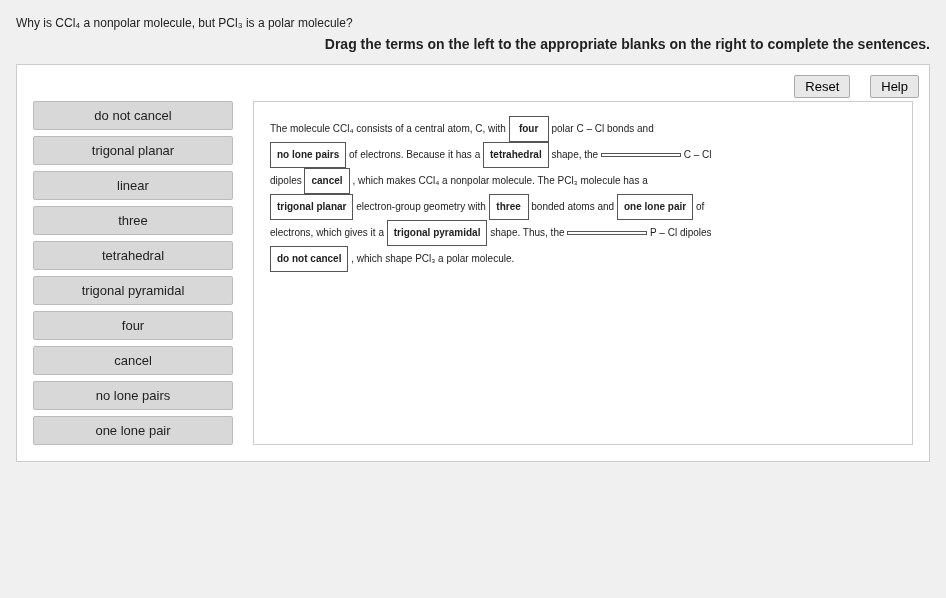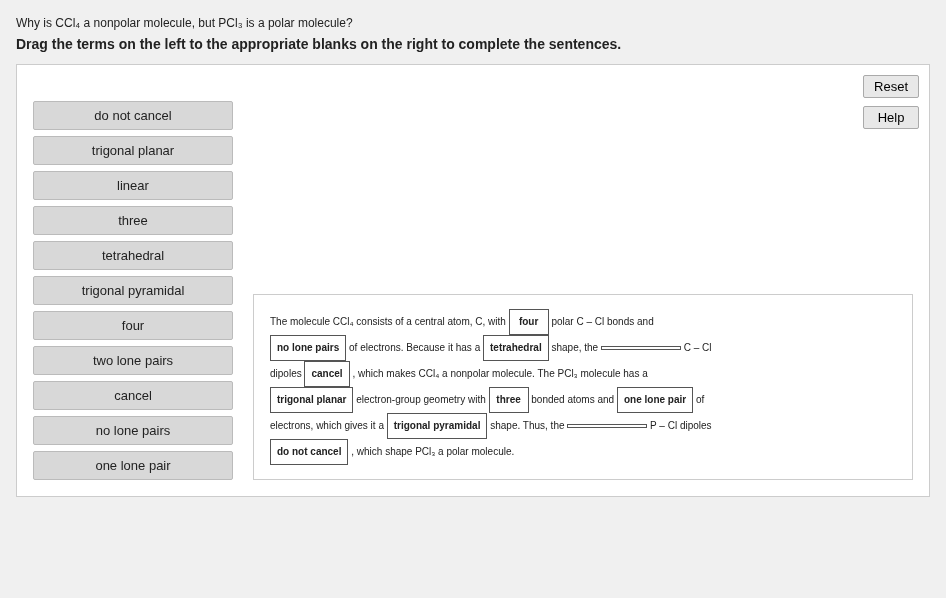--- a/index.html
+++ b/index.html
@@ -11,48 +11,47 @@
       color: #222;
     }
     .question-title {
       font-size: 12px;
       margin-bottom: 6px;
     }
     .instruction {
       font-size: 14px;
       font-weight: bold;
       margin-bottom: 12px;
+      text-align: right;
     }
     .main-panel {
       background: #fff;
       border: 1px solid #ccc;
       padding: 16px;
       position: relative;
     }
     .top-buttons {
       position: absolute;
       top: 10px;
       right: 10px;
       display: flex;
-      gap: 8px;
-      flex-direction: column;
+      gap: 20px;
     }
     .top-btn {
       background: #e8e8e8;
       border: 1px solid #aaa;
       padding: 3px 10px;
       font-size: 13px;
       cursor: pointer;
       border-radius: 2px;
     }
     .content-area {
       display: flex;
       gap: 20px;
       margin-top: 20px;
-      align-items: flex-end;
     }
     .left-panel {
       width: 200px;
       flex-shrink: 0;
       display: flex;
       flex-direction: column;
       gap: 6px;
     }
     .drag-item {
       background: #d8d8d8;
@@ -101,21 +100,20 @@
 
     <div class="left-panel">
 
     <div class="drag-item">do not cancel</div>
         <div class="drag-item">trigonal planar</div>
         <div class="drag-item">linear</div>
         <div class="drag-item">three</div>
         <div class="drag-item">tetrahedral</div>
         <div class="drag-item">trigonal pyramidal</div>
         <div class="drag-item">four</div>
-        <div class="drag-item">two lone pairs</div>
         <div class="drag-item">cancel</div>
         <div class="drag-item">no lone pairs</div>
         <div class="drag-item">one lone pair</div>
       </div>
 
     <div class="right-panel">
       
       <span>The molecule CCl₄ consists of a central atom, C, with</span>
       <span class="inline-box">four</span>
       <span>polar C – Cl bonds and</span>

